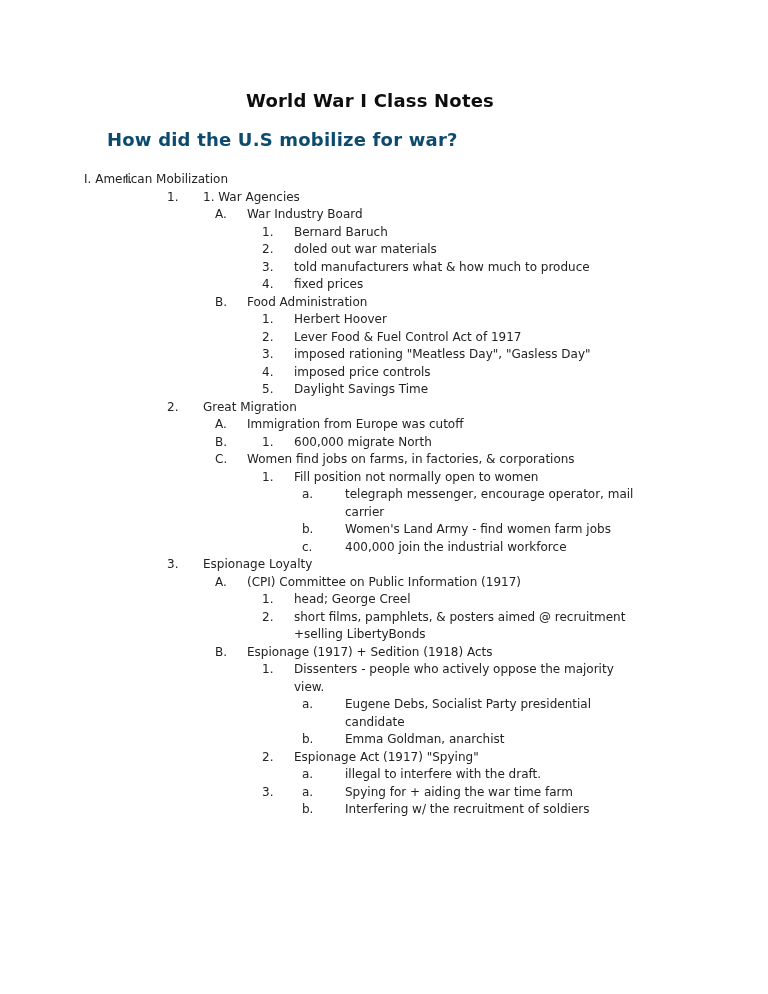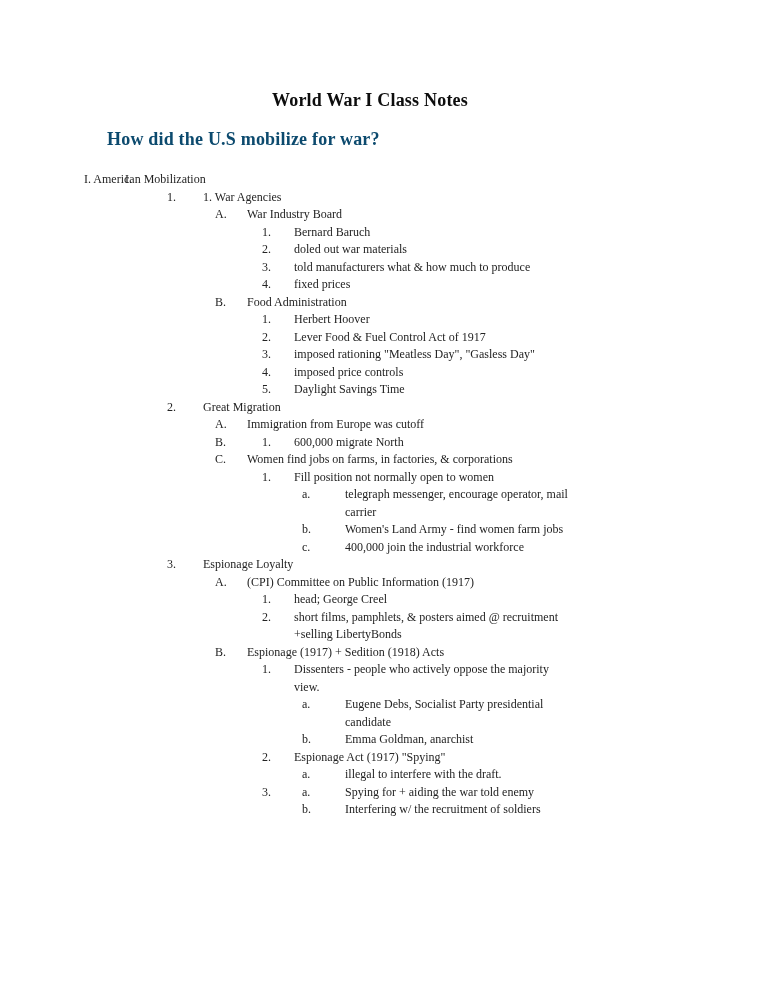--- a/index.html
+++ b/index.html
@@ -7,21 +7,20 @@
     width: 768px; height: 994px;
     background: #ffffff;
     font-family: "DejaVu Sans", "Liberation Sans", sans-serif;
     overflow: hidden;
   }
   .page {
     position: relative;
     width: 632px; height: 994px;
     background: #ffffff;
     color: #222222;
-    font-family: Liberation Serif, serif;
   }
   .doc-title {
     position: absolute;
     top: 90px; left: 0; width: 740px;
     text-align: center;
     font-size: 18px;
     font-weight: bold;
     color: #0d0d0d;
     letter-spacing: 0.2px;
   }
@@ -256,21 +255,21 @@
         <div class="lines">
           <div class="line">illegal to interfere with the draft.</div>
         </div>
       </div>
       <div class="outline-item lv3">
         <span class="marker">3.</span>
       </div>
       <div class="outline-item lv4">
         <span class="marker">a.</span>
         <div class="lines">
-          <div class="line">Spying for + aiding the war told enemy</div>
+          <div class="line">Spying for + aiding the war time farm</div>
         </div>
       </div>
       <div class="outline-item lv4">
         <span class="marker">b.</span>
         <div class="lines">
           <div class="line">Interfering w/ the recruitment of soldiers</div>
         </div>
       </div>
     </div>
 </div>

